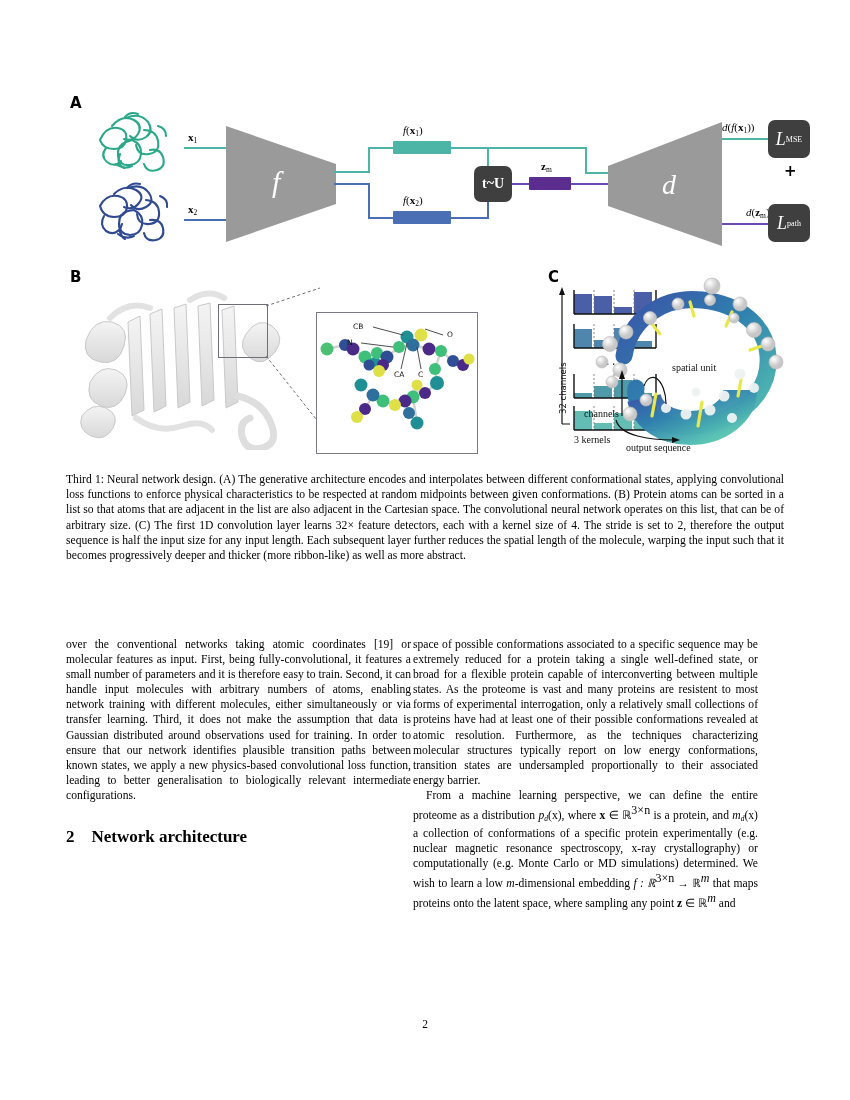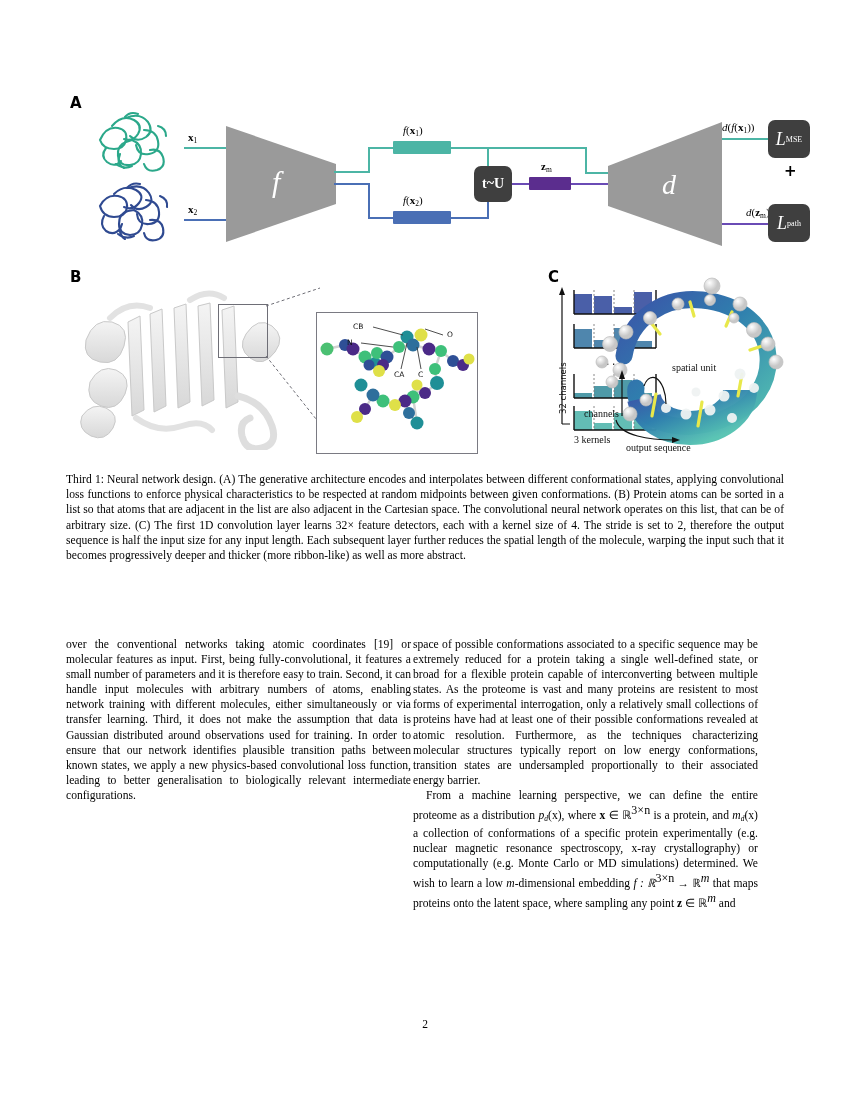--- a/index.html
+++ b/index.html
@@ -563,20 +563,23 @@
 
   <div class="caption">
     <span>Third 1:</span>
     <span>Neural network design.</span>
     <span>(A) The generative architecture encodes and interpolates between different conformational states, applying convolutional loss functions to enforce physical characteristics to be respected at random midpoints between given conformations. (B) Protein atoms can be sorted in a list so that atoms that are adjacent in the list are also adjacent in the Cartesian space. The convolutional neural network operates on this list, that can be of arbitrary size. (C) The first 1D convolution layer learns 32× feature detectors, each with a kernel size of 4. The stride is set to 2, therefore the output sequence is half the input size for any input length. Each subsequent layer further reduces the spatial length of the molecule, warping the input such that it becomes progressively deeper and thicker (more ribbon-like) as well as more abstract.</span>
   </div>
 
   <div class="col" id="colLeft">
     <p>over the conventional networks taking atomic coordinates [19] or molecular features as input. First, being fully-convolutional, it features a small number of parameters and it is therefore easy to train. Second, it can handle input molecules with arbitrary numbers of atoms, enabling network training with different molecules, either simultaneously or via transfer learning. Third, it does not make the assumption that data is Gaussian distributed around observations used for training. In order to ensure that our network identifies plausible transition paths between known states, we apply a new physics-based convolutional loss function, leading to better generalisation to biologically relevant intermediate configurations.</p>
 
+    <h2 class="section">
+      <span class="num">2</span><span>Network architecture</span>
+    </h2>
 
   </div>
 
   <div class="col" id="colRight">
     <p>space of possible conformations associated to a specific sequence may be extremely reduced for a protein taking a single well-defined state, or broad for a flexible protein capable of interconverting between multiple states. As the proteome is vast and many proteins are resistent to most forms of experimental interrogation, only a relatively small collections of proteins have had at least one of their possible conformations revealed at atomic resolution. Furthermore, as the techniques characterizing molecular structures typically report on low energy conformations, transition states are undersampled proportionally to their associated energy barrier.</p>
 
     <p class="indent">
       <span>From a machine learning perspective, we can define the entire proteome as a distribution </span><span class="mi">p</span><span class="sub mi">d</span><span>(x)</span><span>, where </span><span style="font-weight:bold;">x</span><span> ∈ ℝ</span><sup class="refnum">3×n</sup><span> is a protein, and </span><span class="mi">m</span><span class="sub mi">d</span><span>(x)</span><span> a collection of conformations of a specific protein experimentally (e.g. nuclear magnetic resonance spectroscopy, x-ray crystallography) or computationally (e.g. Monte Carlo or MD simulations) determined. We wish to learn a low </span><span class="mi">m</span><span>-dimensional embedding </span><span class="mi">f : ℝ</span><sup class="refnum">3×n</sup><span> → ℝ</span><sup class="refnum mi">m</sup><span> that maps proteins onto the latent space, where sampling any point </span><span style="font-weight:bold;">z</span><span> ∈ ℝ</span><sup class="refnum mi">m</sup><span> and</span>
     </p>
   </div>

